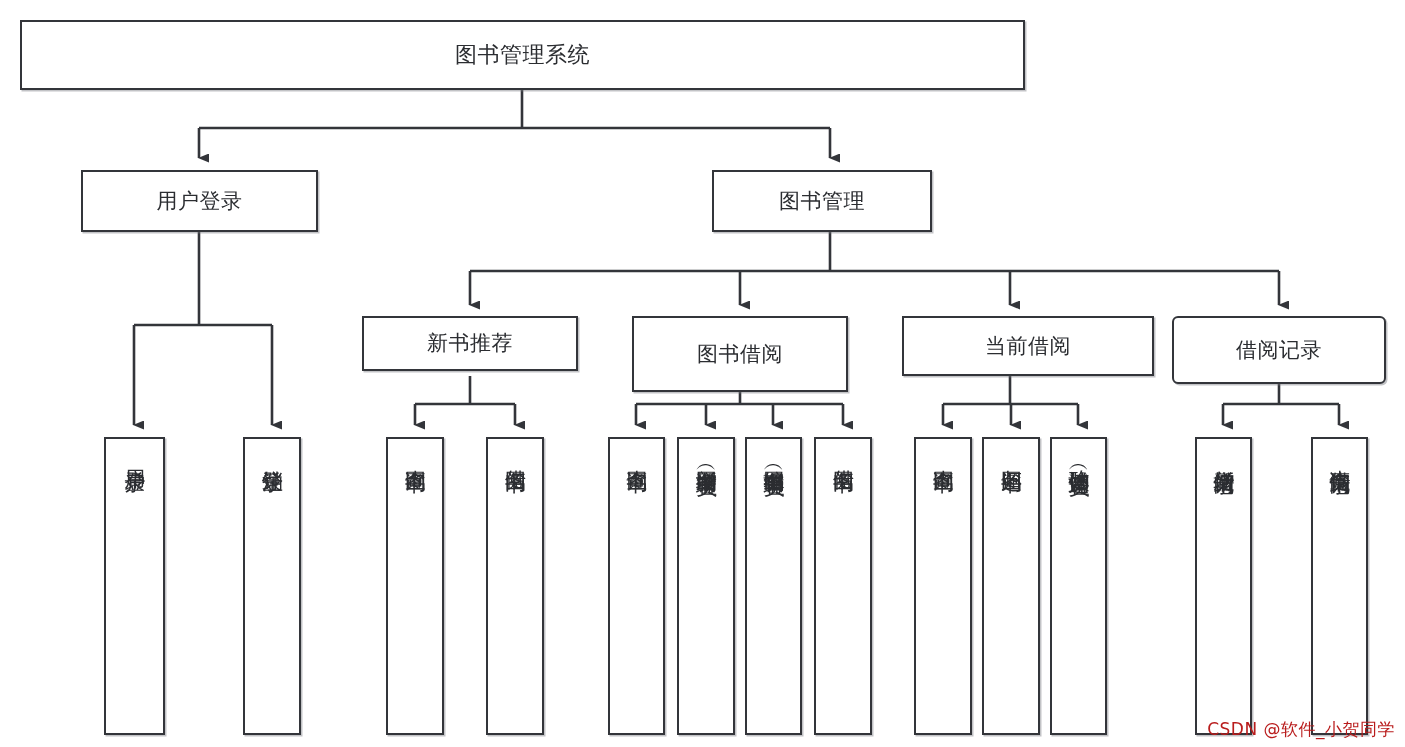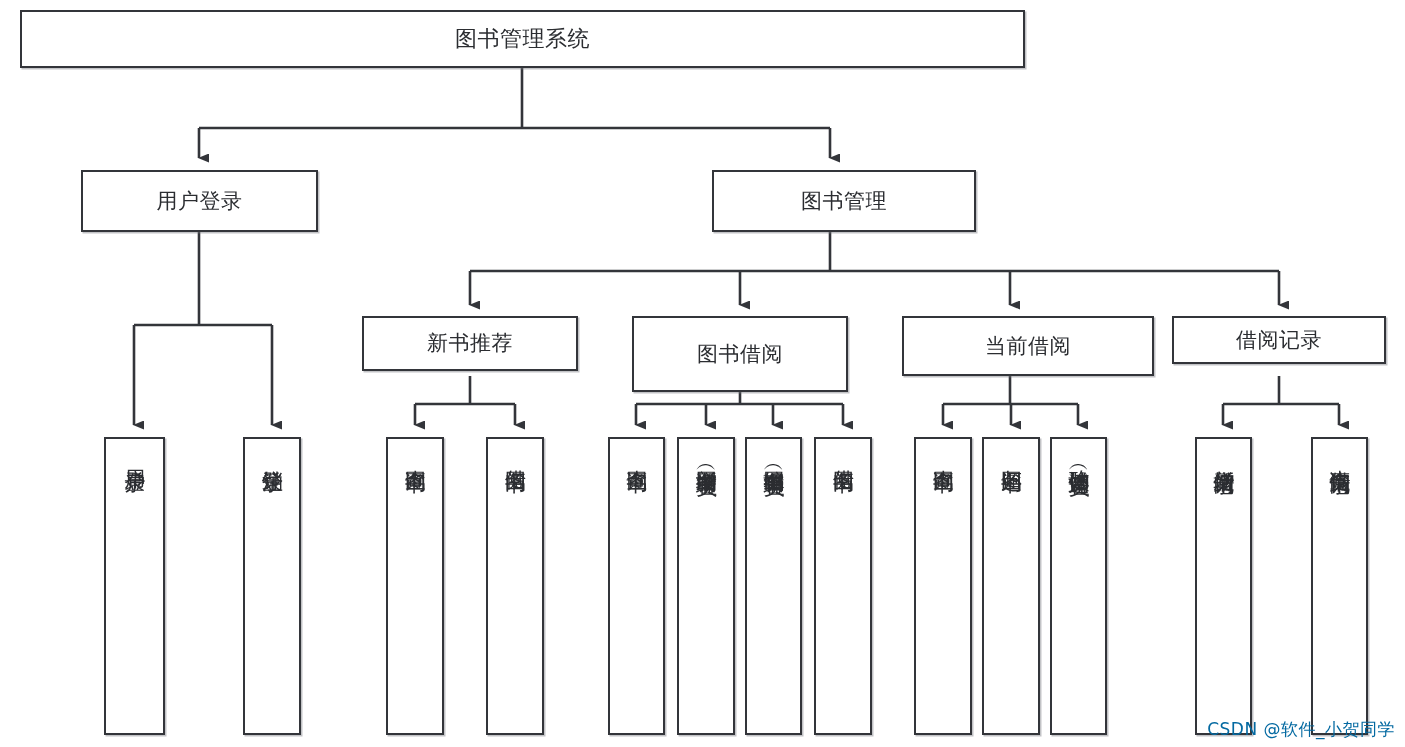--- a/index.html
+++ b/index.html
@@ -56,21 +56,21 @@
     font-size: 21px;
     line-height: 1.18;
     letter-spacing: 1px;
     white-space: nowrap;
   }
   .watermark {
     position: absolute;
     right: 10px;
     bottom: 6px;
     font-size: 17px;
-    color: #0369a1;
+    color: #b91c1c;
     letter-spacing: 0.5px;
     white-space: nowrap;
     user-select: none;
   }
 </style>
 </head>
 <body>
 
 <div id="diagram-root">
 
@@ -117,41 +117,41 @@
       <path d="M1011,404 L1011,425" marker-end="url(#arrowhead)"></path>
       <path d="M1078,404 L1078,425" marker-end="url(#arrowhead)"></path>
 
       <path d="M1279,376 L1279,404"></path>
       <path d="M1223,404 L1339,404"></path>
       <path d="M1223,404 L1223,425" marker-end="url(#arrowhead)"></path>
       <path d="M1339,404 L1339,425" marker-end="url(#arrowhead)"></path>
     </g>
   </svg>
 
-  <div class="node root" style="left:20px; top:10px; width:1005px; height:58px;">
+  <div class="node root" style="left:20px; top:20px; width:1005px; height:70px;">
     <span class="label">图书管理系统</span>
   </div>
 
   <div class="node" style="left:81px; top:170px; width:237px; height:62px;">
     <span class="label">用户登录</span>
   </div>
-  <div class="node" style="left:712px; top:170px; width:264px; height:62px;">
+  <div class="node" style="left:712px; top:170px; width:220px; height:62px;">
     <span class="label">图书管理</span>
   </div>
 
   <div class="node" style="left:362px; top:316px; width:216px; height:55px;">
     <span class="label">新书推荐</span>
   </div>
   <div class="node" style="left:632px; top:316px; width:216px; height:76px;">
     <span class="label">图书借阅</span>
   </div>
   <div class="node" style="left:902px; top:316px; width:252px; height:60px;">
     <span class="label">当前借阅</span>
   </div>
-  <div class="node" style="left:1172px; top:316px; width:214px; height:48px;">
+  <div class="node" style="left:1172px; top:316px; width:214px; height:68px;border-radius:6px;">
     <span class="label">借阅记录</span>
   </div>
 
   <div class="node leaf" style="left:104px; top:437px; width:61px; height:298px;">
     <span class="label">用户登录</span>
   </div>
   <div class="node leaf" style="left:243px; top:437px; width:58px; height:298px;">
     <span class="label">注销登录</span>
   </div>
   <div class="node leaf" style="left:386px; top:437px; width:58px; height:298px;">

